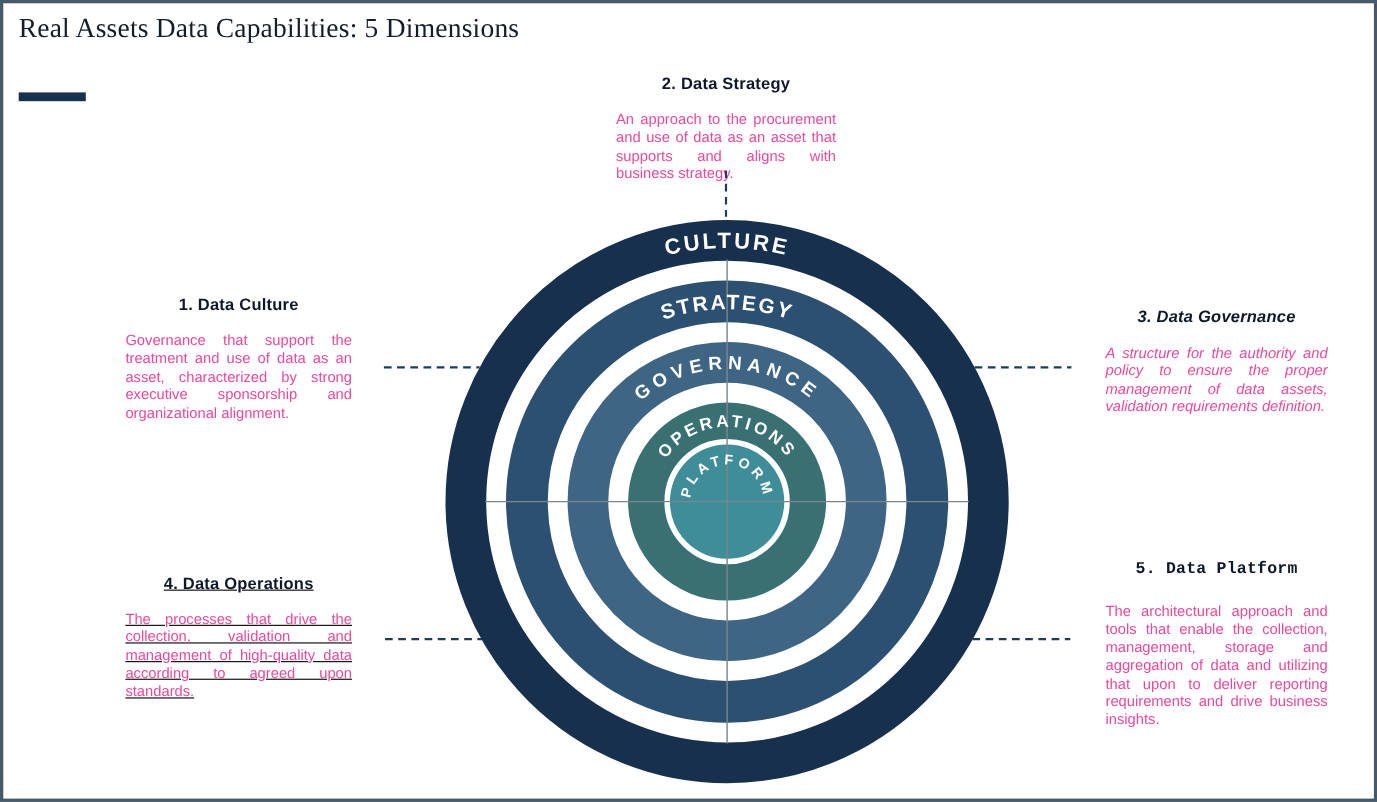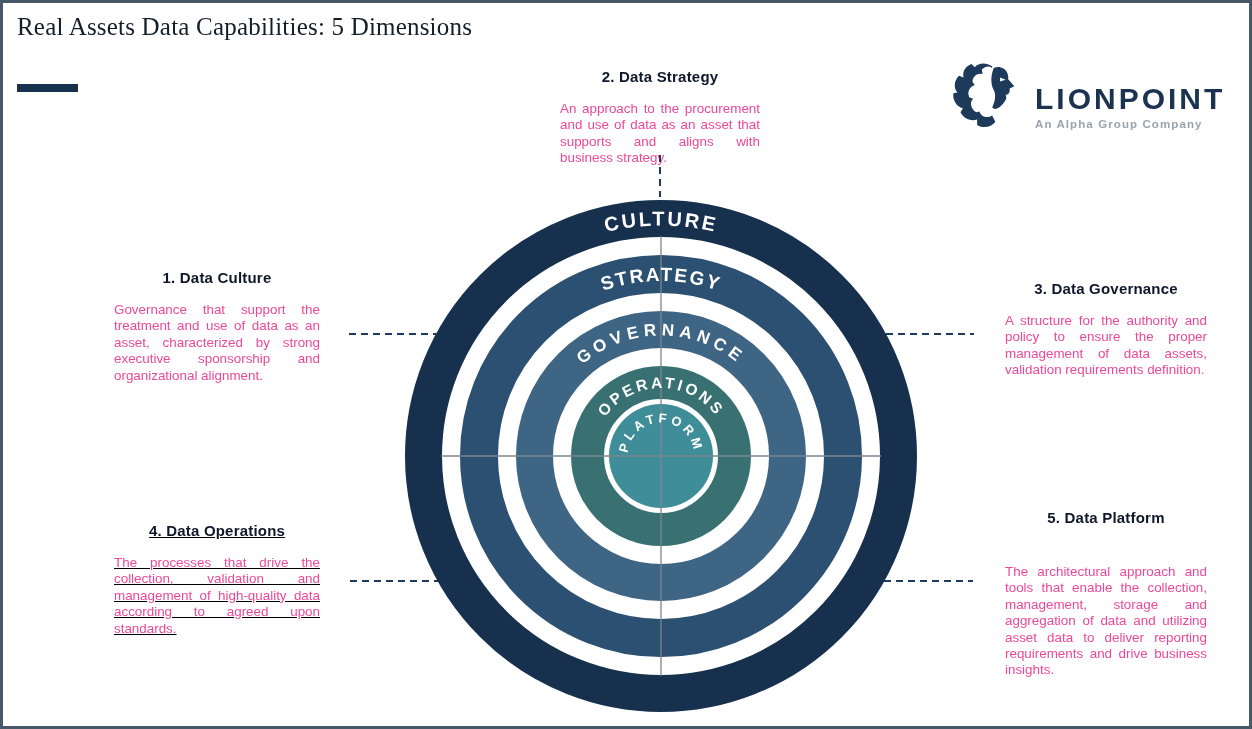--- a/index.html
+++ b/index.html
@@ -35,52 +35,38 @@
     margin:0 0 13px 0; text-align:center; font-size:15px; font-weight:700;
     color:#0f172a; letter-spacing:.2px;
   }
   .callout p{
     margin:16px; font-size:13.4px; line-height:16.4px; color:#ec4899;
     text-align:justify; text-justify:inter-word;
   }
   .callout-culture   {left:95px;  top:266px; width:238px;}
   .callout-strategy  {left:541px; top:65px;  width:232px;}
   .callout-strategy h3{margin-bottom:11px;}
-  .callout-governance{left:986px; top:277px; width:234px;}
+  .callout-governance{left:986px; top:277px; width:234px;font-style:italic;}
   .callout-operations{left:95px;  top:519px; width:238px;text-decoration:underline;}
   .callout-platform  {left:986px; top:506px; width:234px;}
-  .callout-platform h3{margin-bottom:38px;}
+  .callout-platform h3{margin-bottom:22px;font-family:Liberation Mono, monospace;}
   
   .diagram-svg{position:absolute; left:0; top:0; width:1252px; height:729px;}
   .ring-label{
     font-family:"Liberation Sans", sans-serif; font-weight:700; fill:#ffffff;
   }
 </style>
 </head>
 <body>
 
 <div class="frame">
 
   <h1 class="page-title">Real Assets Data Capabilities: 5 Dimensions</h1>
   <div class="title-accent-bar"></div>
 
-  <div class="logo">
-    <svg class="logo-icon" viewBox="0 0 96 96" aria-hidden="true">
-
-      <path fill="#1d3a5a" d="M52,8 C45,3 35,3 30,9 L26,5 C18,8 14,15 16,22 L10,20 C4,26 3,35 8,41 L3,42 C2,51 7,59 15,61 L12,66 C16,74 25,78 33,75 L33,82 C41,87 51,85 56,78 L52,70 C46,74 38,72 36,65 L32,66 C25,62 23,54 28,49 L23,47 C20,40 24,33 30,32 L27,27 C28,20 34,16 40,18 L39,12 C43,8 48,7 52,10 Z"></path>
-
-      <path fill="#1d3a5a" d="M54,10 C61,7 68,10 71,16 C72,19 73,22 72,24 L80,33 L74,36 C75,40 73,44 69,44 L70,48 C67,56 61,61 55,62 L52,60 C56,52 57,44 54,38 C50,30 50,20 54,10 Z"></path>
-
-      <path fill="#ffffff" d="M62,22 l7,3 -7,2 z"></path>
-    </svg>
-    <div class="logo-text">
-      <div class="logo-wordmark">LIONPOINT</div>
-      <div class="logo-tagline">An Alpha Group Company</div>
-    </div>
-  </div>
 
   <div class="callout callout-culture">
     <h3>1. Data Culture</h3>
     <p>Governance that support the treatment and use of data as an asset, characterized by strong executive sponsorship and organizational alignment.</p>
   </div>
 
   <div class="callout callout-strategy">
     <h3>2. Data Strategy</h3>
     <p>An approach to the procurement and use of data as an asset that supports and aligns with business strategy.</p>
   </div>
@@ -90,21 +76,21 @@
     <p>A structure for the authority and policy to ensure the proper management of data assets, validation requirements definition.</p>
   </div>
 
   <div class="callout callout-operations">
     <h3>4. Data Operations</h3>
     <p>The processes that drive the collection, validation and management of high-quality data according to agreed upon standards.</p>
   </div>
 
   <div class="callout callout-platform">
     <h3>5. Data Platform</h3>
-    <p>The architectural approach and tools that enable the collection, management, storage and aggregation of data and utilizing asset data to deliver reporting requirements and drive business insights.</p>
+    <p>The architectural approach and tools that enable the collection, management, storage and aggregation of data and utilizing that upon to deliver reporting requirements and drive business insights.</p>
   </div>
 
   <svg class="diagram-svg" viewBox="0 0 1252 729" aria-hidden="true">
     <defs>
       <path id="arc-culture" d="M -230.5 0 A 230.5 230.5 0 0 1 230.5 0"></path>
       <path id="arc-strategy" d="M -175 0 A 175 175 0 0 1 175 0"></path>
       <path id="arc-governance" d="M -120.5 0 A 120.5 120.5 0 0 1 120.5 0"></path>
       <path id="arc-operations" d="M -68 0 A 68 68 0 0 1 68 0"></path>
       <path id="arc-platform" d="M -31.5 11 A 33.4 33.4 0 1 1 31.5 11"></path>
     </defs>

